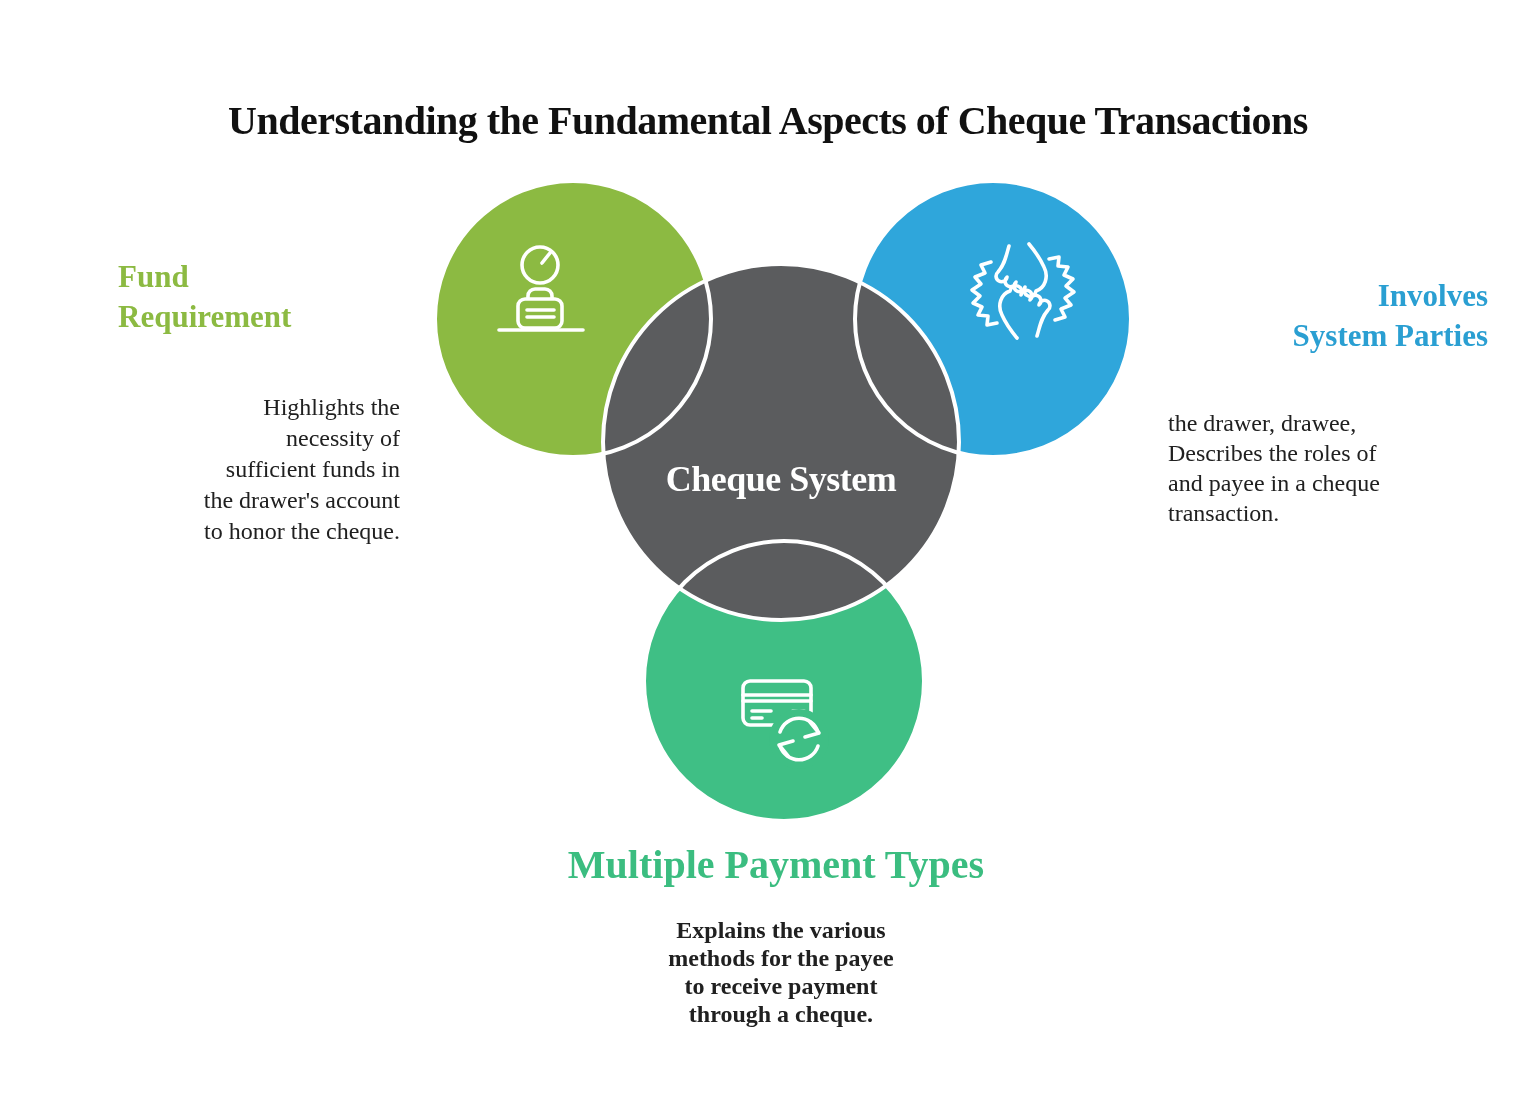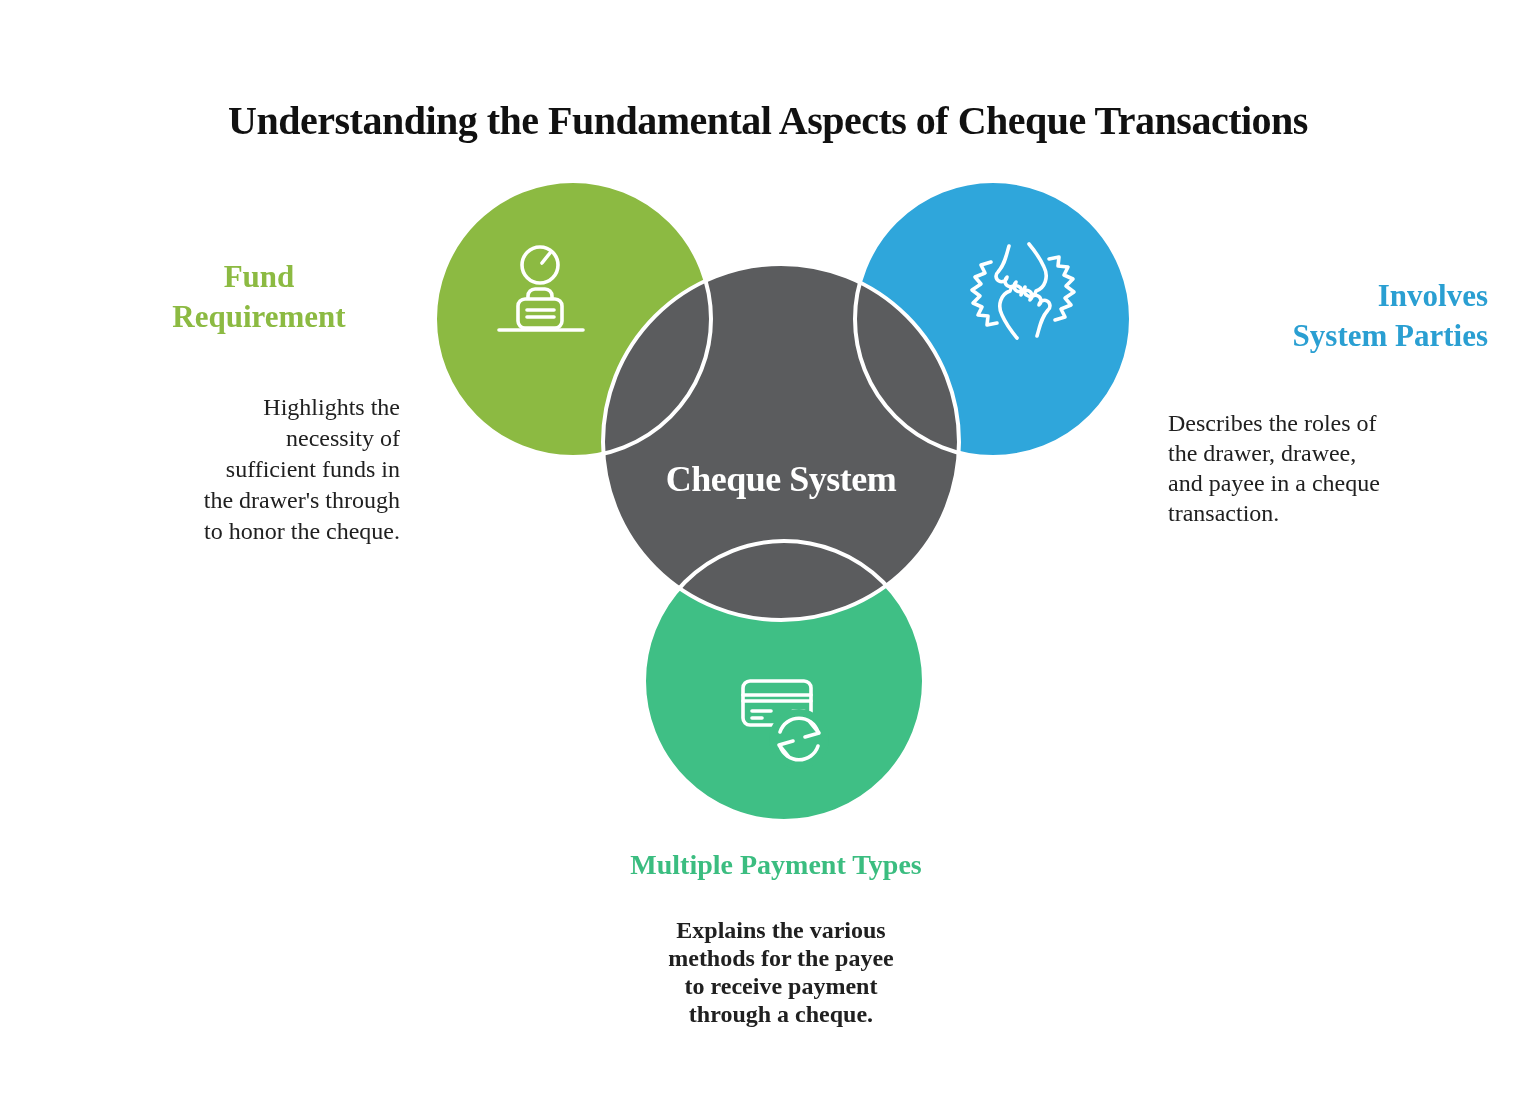--- a/index.html
+++ b/index.html
@@ -20,25 +20,25 @@
   .center-label{
     position:absolute;left:781px;top:479px;
     transform:translate(-50%,-50%);
     color:#ffffff;font-weight:bold;font-size:36px;letter-spacing:-0.5px;
     white-space:nowrap;
   }
   .tblock{position:absolute;}
   .ln{display:block;white-space:nowrap;}
   .heading{font-weight:bold;font-size:31px;line-height:40px;}
   .body-text{font-size:24px;line-height:31px;color:#202020;}
-  .left-heading{left:118px;top:257px;width:282px;text-align:center;color:#8cba42;}
+  .left-heading{left:118px;top:257px;width:282px;text-align:left;color:#8cba42;}
   .left-body{left:126px;top:392px;width:274px;text-align:right;}
   .right-heading{left:1168px;top:276px;width:320px;text-align:right;color:#2a9fd2;}
   .right-body{left:1168px;top:408px;width:300px;text-align:left;line-height:30px;}
-  .bottom-heading{left:376px;top:843px;width:800px;text-align:center;color:#3bbd80;font-size:28px;line-height:44px;}
+  .bottom-heading{left:376px;top:843px;width:800px;text-align:center;color:#3bbd80;font-size:40px;line-height:44px;}
   .bottom-body{left:381px;top:916px;width:800px;text-align:center;line-height:28px;font-weight:bold;}
 </style>
 </head>
 <body>
 
 <div class="canvas">
 
   <div class="title">Understanding the Fundamental Aspects of Cheque Transactions</div>
 
   <svg class="venn" viewBox="0 0 1536 1106">
@@ -97,31 +97,31 @@
   <div class="center-label">Cheque System</div>
 
   <div class="tblock heading left-heading">
     <span class="ln">Fund</span>
     <span class="ln">Requirement</span>
   </div>
   <div class="tblock body-text left-body">
     <span class="ln">Highlights the</span>
     <span class="ln">necessity of</span>
     <span class="ln">sufficient funds in</span>
-    <span class="ln">the drawer's through</span>
+    <span class="ln">the drawer's account</span>
     <span class="ln">to honor the cheque.</span>
   </div>
 
   <div class="tblock heading right-heading">
     <span class="ln">Involves</span>
     <span class="ln">System Parties</span>
   </div>
   <div class="tblock body-text right-body">
+    <span class="ln">the drawer, drawee,</span>
     <span class="ln">Describes the roles of</span>
-    <span class="ln">the drawer, drawee,</span>
     <span class="ln">and payee in a cheque</span>
     <span class="ln">transaction.</span>
   </div>
 
   <div class="tblock heading bottom-heading">
     <span class="ln">Multiple Payment Types</span>
   </div>
   <div class="tblock body-text bottom-body">
     <span class="ln">Explains the various</span>
     <span class="ln">methods for the payee</span>

